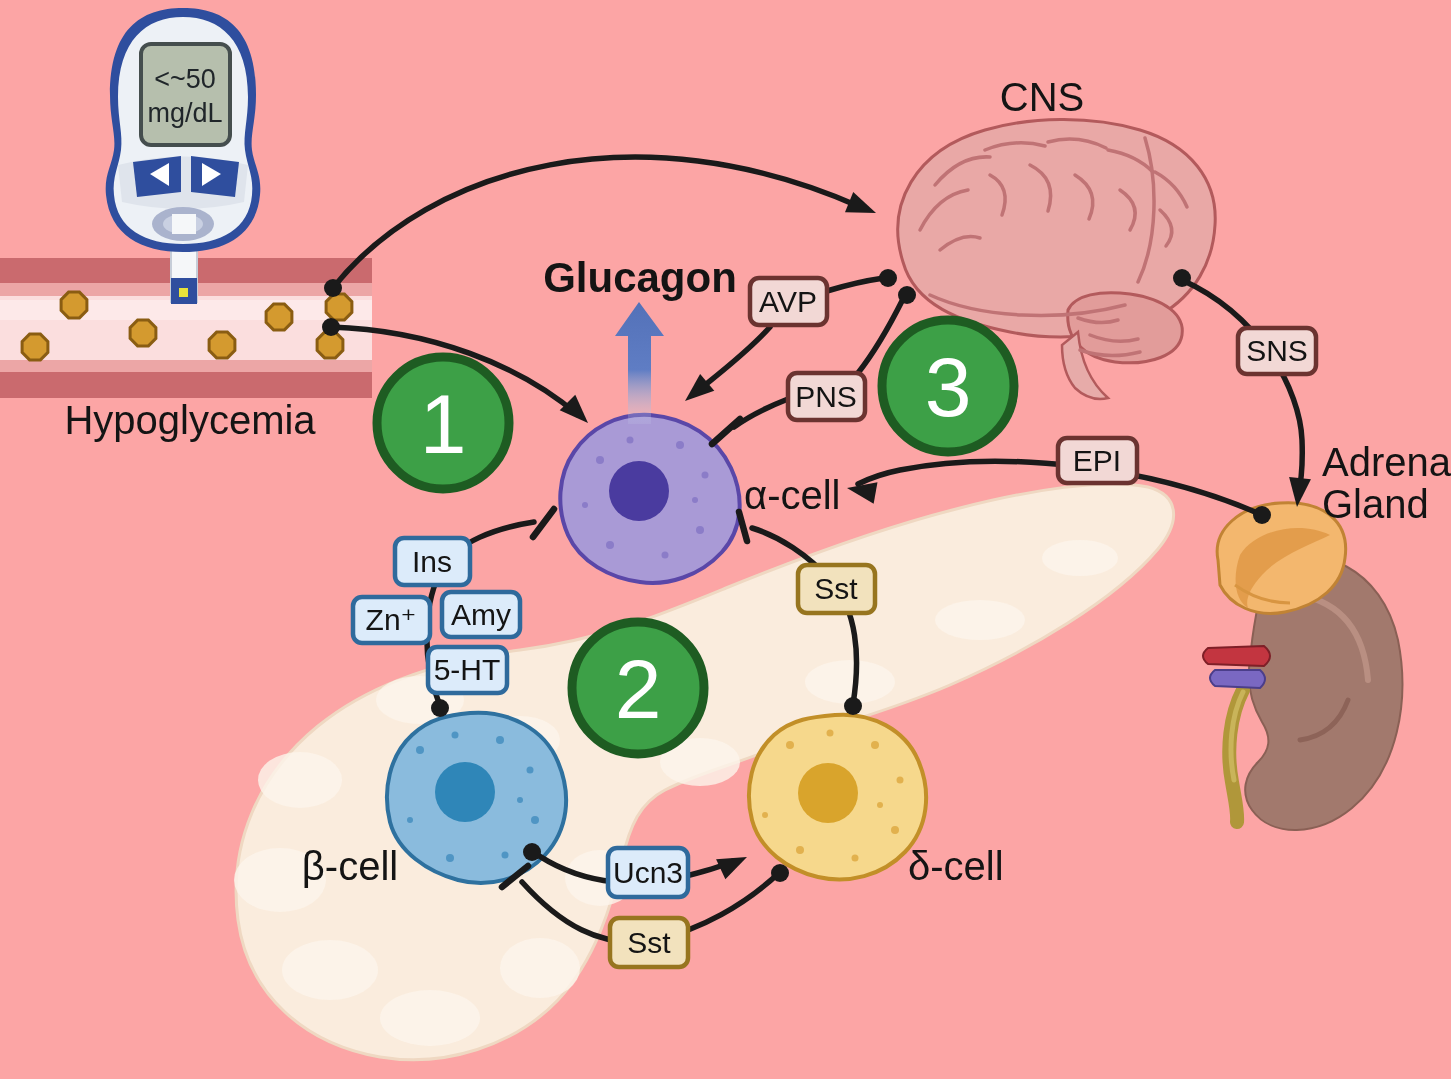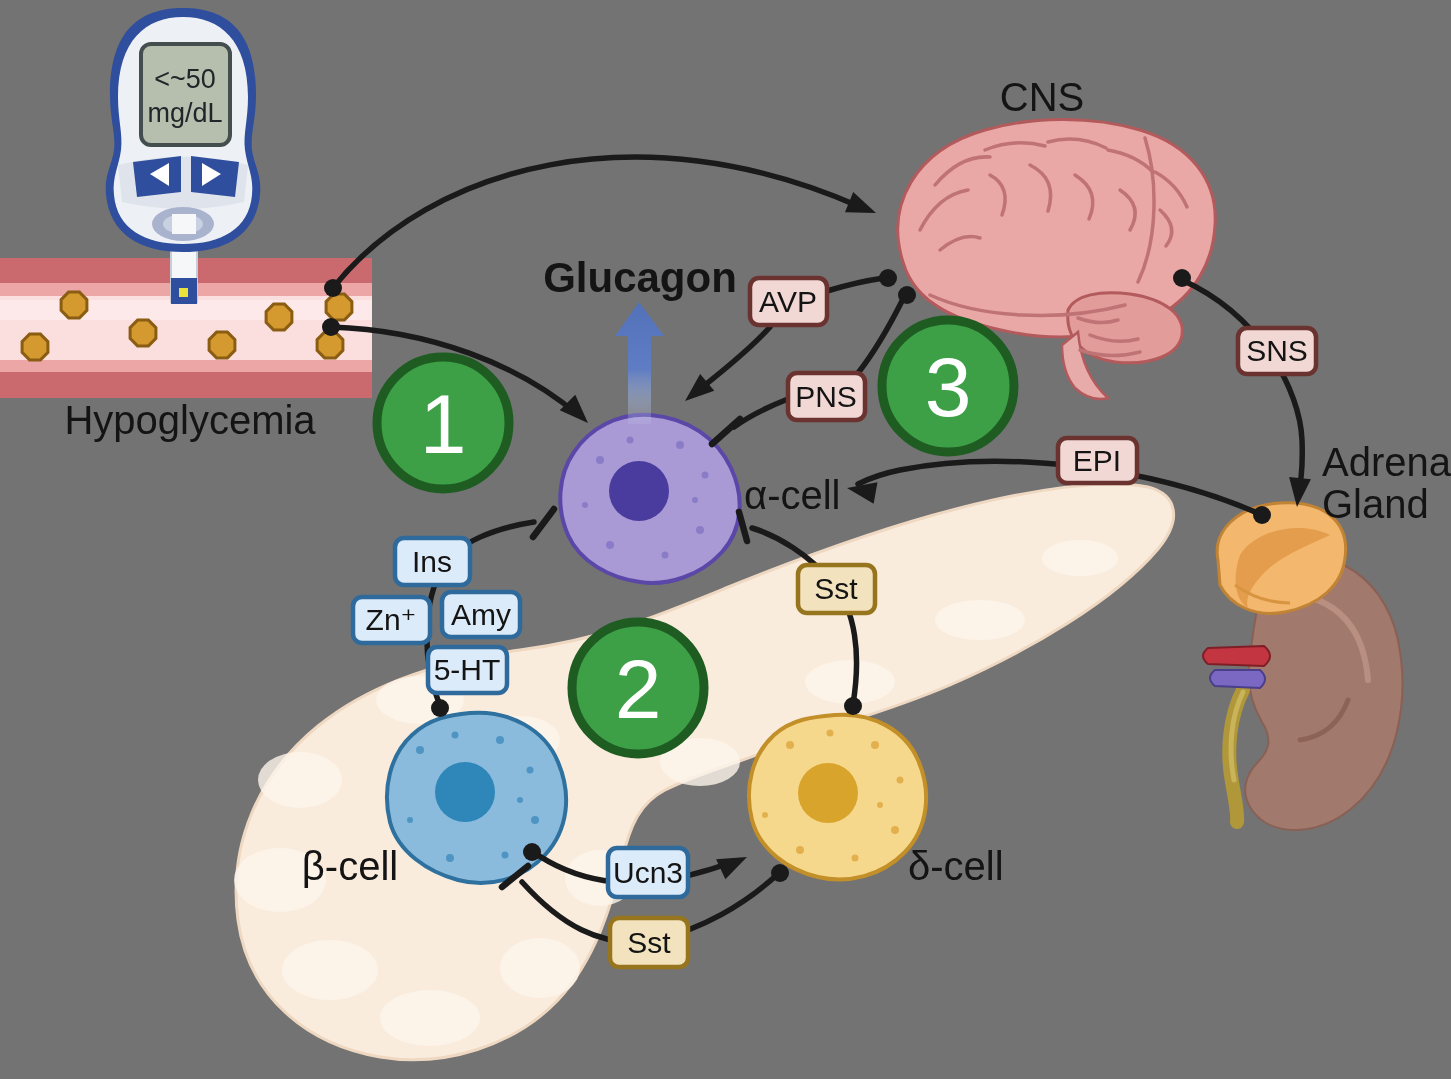--- a/index.html
+++ b/index.html
@@ -1,16 +1,16 @@
 <!DOCTYPE html>
 <html><head>
 <meta charset="utf-8">
 <style>
   html,body{margin:0;padding:0;background:#ffffff;}
-  .stage{position:relative;width:1451px;height:1079px;background:#737373;overflow:hidden;
+  .stage{position:relative;width:1451px;height:1079px;background:#fca5a5;overflow:hidden;
          font-family:"Liberation Sans","DejaVu Sans",sans-serif;}
   svg{position:absolute;left:0;top:0;}
   text{font-family:"Liberation Sans","DejaVu Sans",sans-serif;fill:#141414;}
   .lbl-big{font-size:40px;}
   .lbl-bold{font-size:42px;font-weight:700;}
   .badge-txt{font-size:30px;}
   .step-num{font-size:84px;fill:#ffffff;}
   .meter-txt{font-size:27px;fill:#20262a;}
   .conn{stroke:#1a1a1a;stroke-width:5.5;fill:none;stroke-linecap:round;}
   .tbar{stroke:#1a1a1a;stroke-width:6.5;stroke-linecap:round;}

